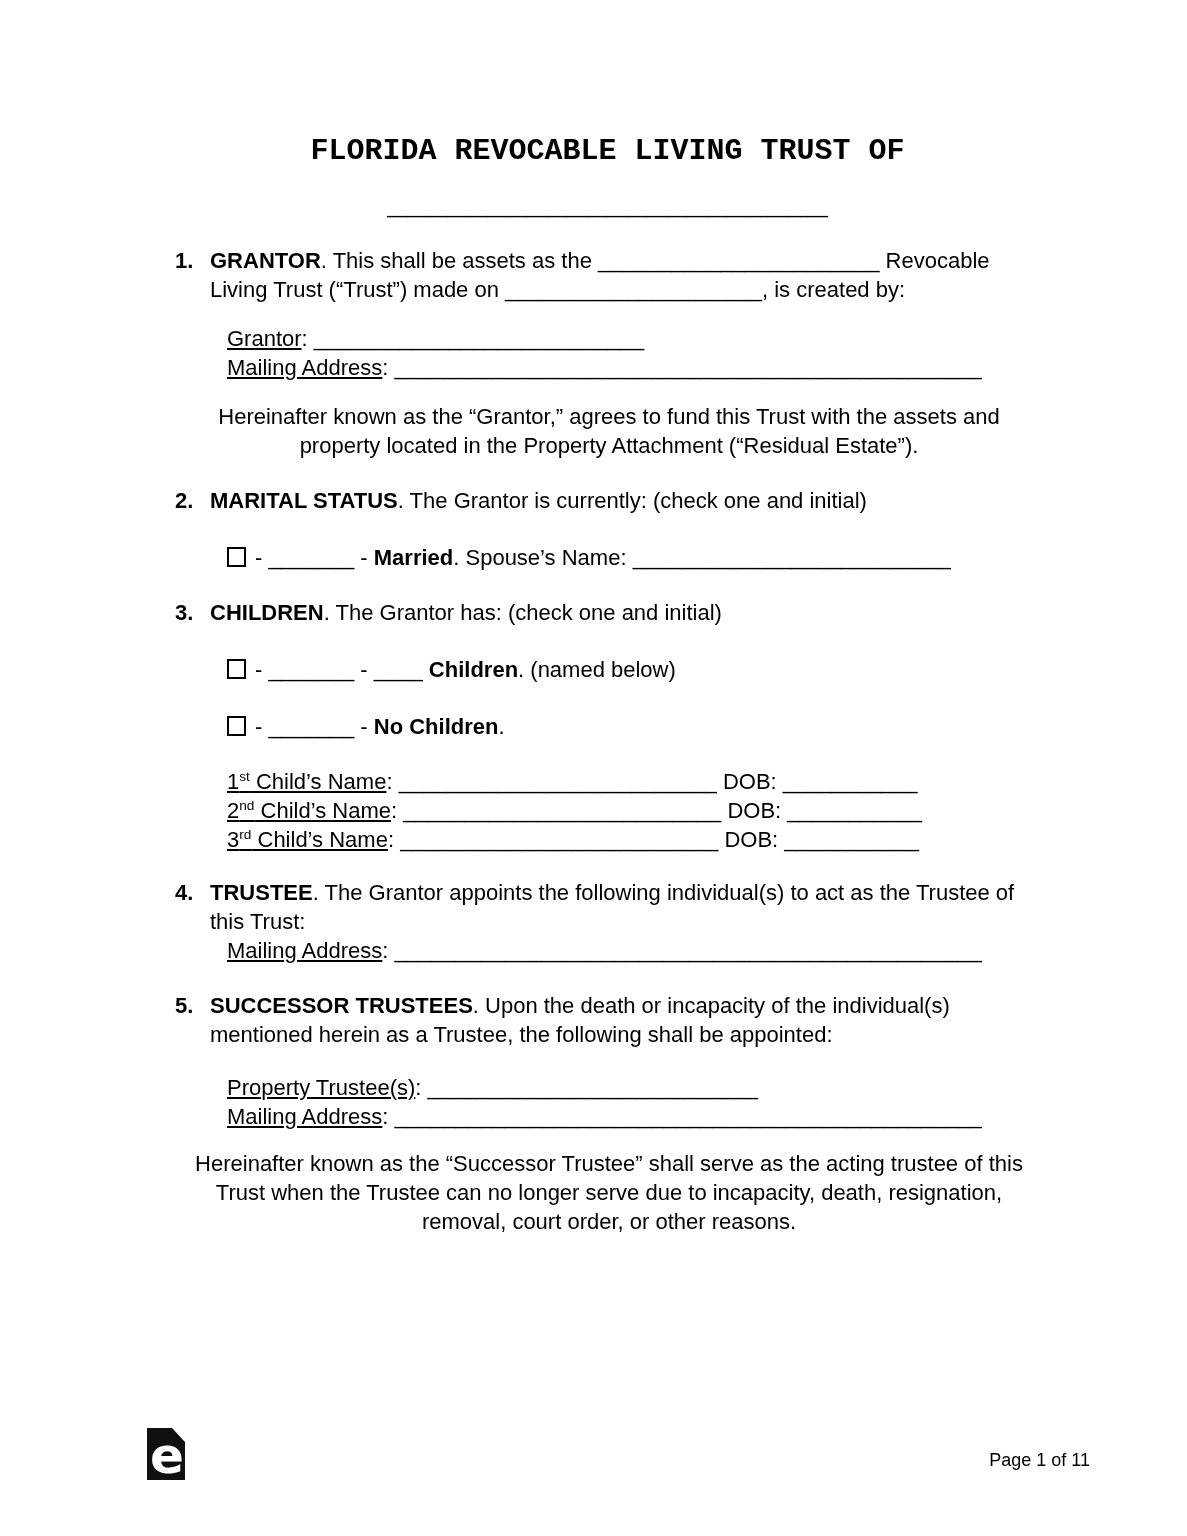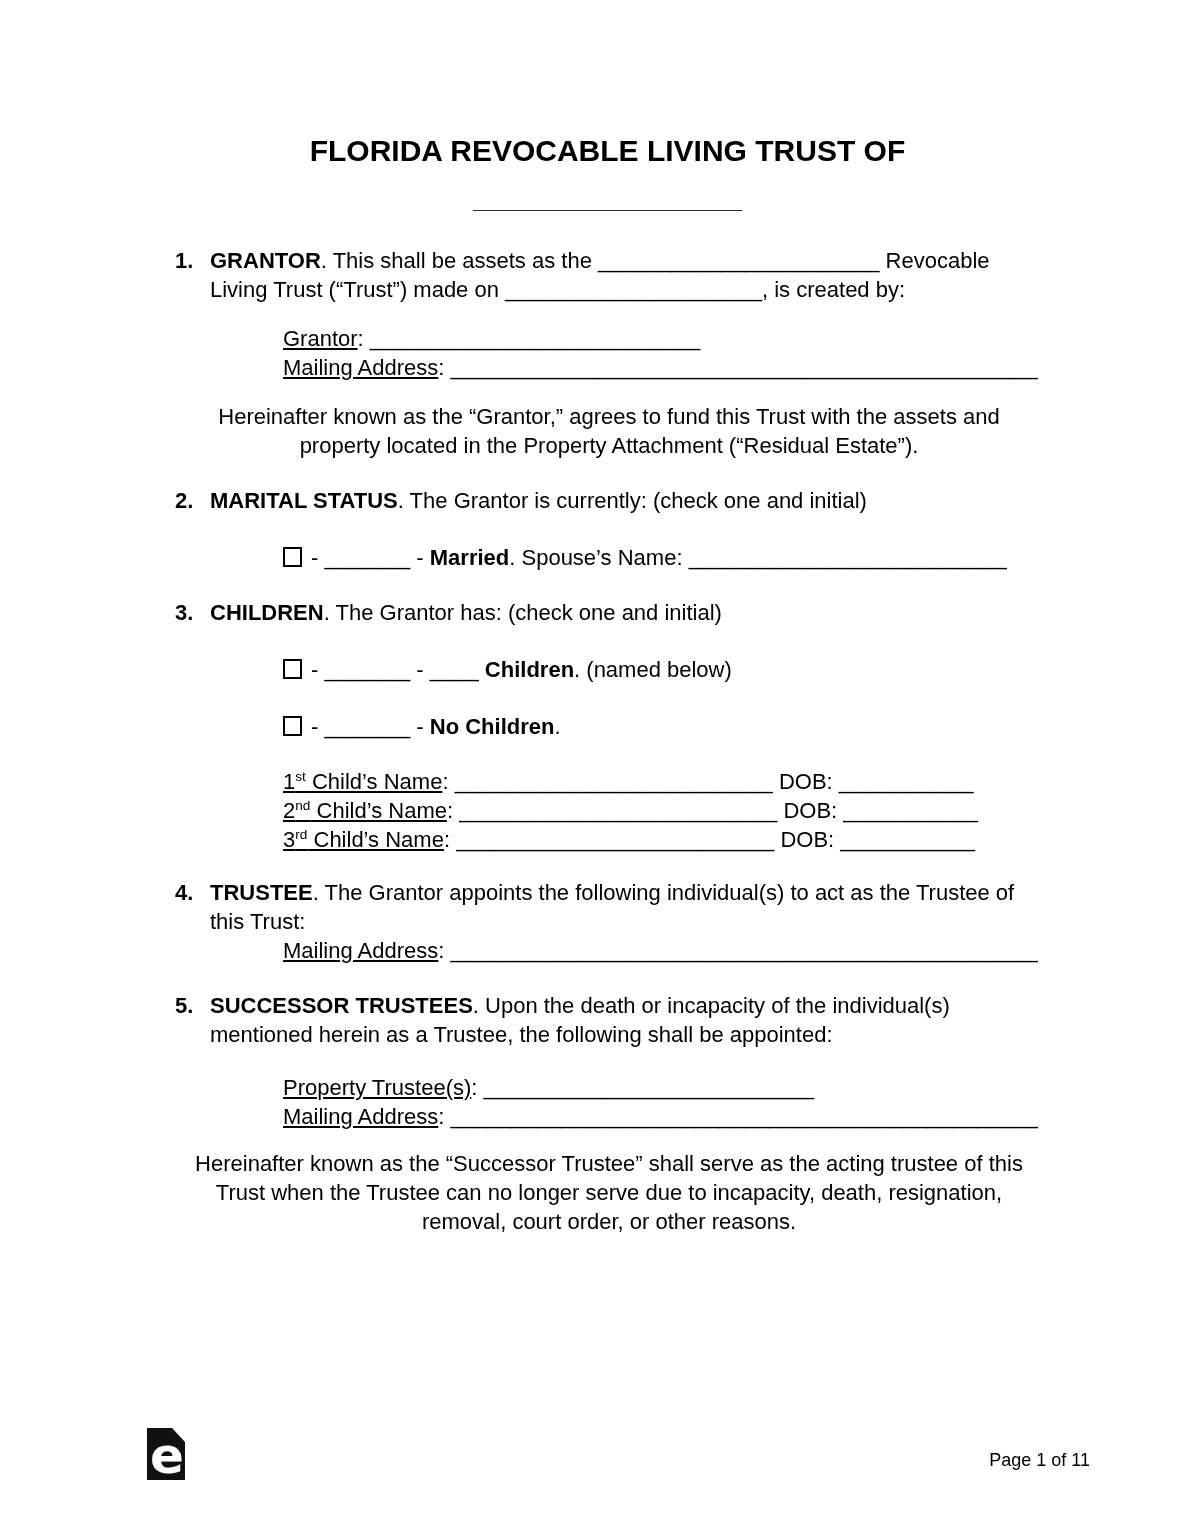--- a/index.html
+++ b/index.html
@@ -3,28 +3,28 @@
 <meta charset="utf-8">
 <style>
   html,body{margin:0;padding:0;}
   body{
     width:1187px;height:1536px;background:#ffffff;position:relative;
     font-family:"Liberation Sans","DejaVu Sans",sans-serif;
     font-size:22px;line-height:29px;color:#000;
     -webkit-font-smoothing:antialiased;
   }
   .doc{padding:132px 0 0 175px;width:865px;}
-  .title{width:865px;text-align:center;font-weight:bold;font-size:30px;line-height:38px;}
-  .title-blank{width:865px;text-align:center;font-weight:bold;font-size:22px;line-height:30px;margin-top:16px;}
+  .title{width:865px;text-align:center;font-weight:bold;font-size:30px;line-height:38px;font-family:Liberation Mono, monospace;}
+  .title-blank{width:865px;text-align:center;font-weight:bold;font-size:36px;line-height:30px;margin-top:16px;}
   .sec{display:flex;width:865px;}
   .num{flex:0 0 35px;width:35px;font-weight:bold;}
   .bodytext{width:830px;}
   .hd{font-weight:bold;}
   .opt-label{font-weight:bold;}
-  .line{margin-left:108px;}
+  .line{margin-left:52px;}
   .note{margin-left:19px;width:830px;text-align:center;}
   .ul{text-decoration:underline;}
   .checkbox{display:inline-block;width:15px;height:16px;border:2px solid #000;vertical-align:-2px;margin-right:3px;}
   sup{font-size:62%;line-height:0;}
   .g18{margin-top:18px}.g20{margin-top:20px}.g24{margin-top:24px}.g26{margin-top:26px}.g28{margin-top:28px}.g30{margin-top:30px}
   .logo{position:absolute;left:147px;top:1428px;width:38px;height:52px;background:#101010;
         clip-path:polygon(0 0,25px 0,38px 14px,38px 52px,0 52px);display:flex;align-items:center;}
   .logo-e{font-size:50px;font-weight:bold;color:#fff;padding-left:3px;line-height:1;transform:translateY(2px);
           font-family:"DejaVu Sans",sans-serif;}
   .pagenum{position:absolute;top:1446px;right:97px;font-size:18px;line-height:29px;}

